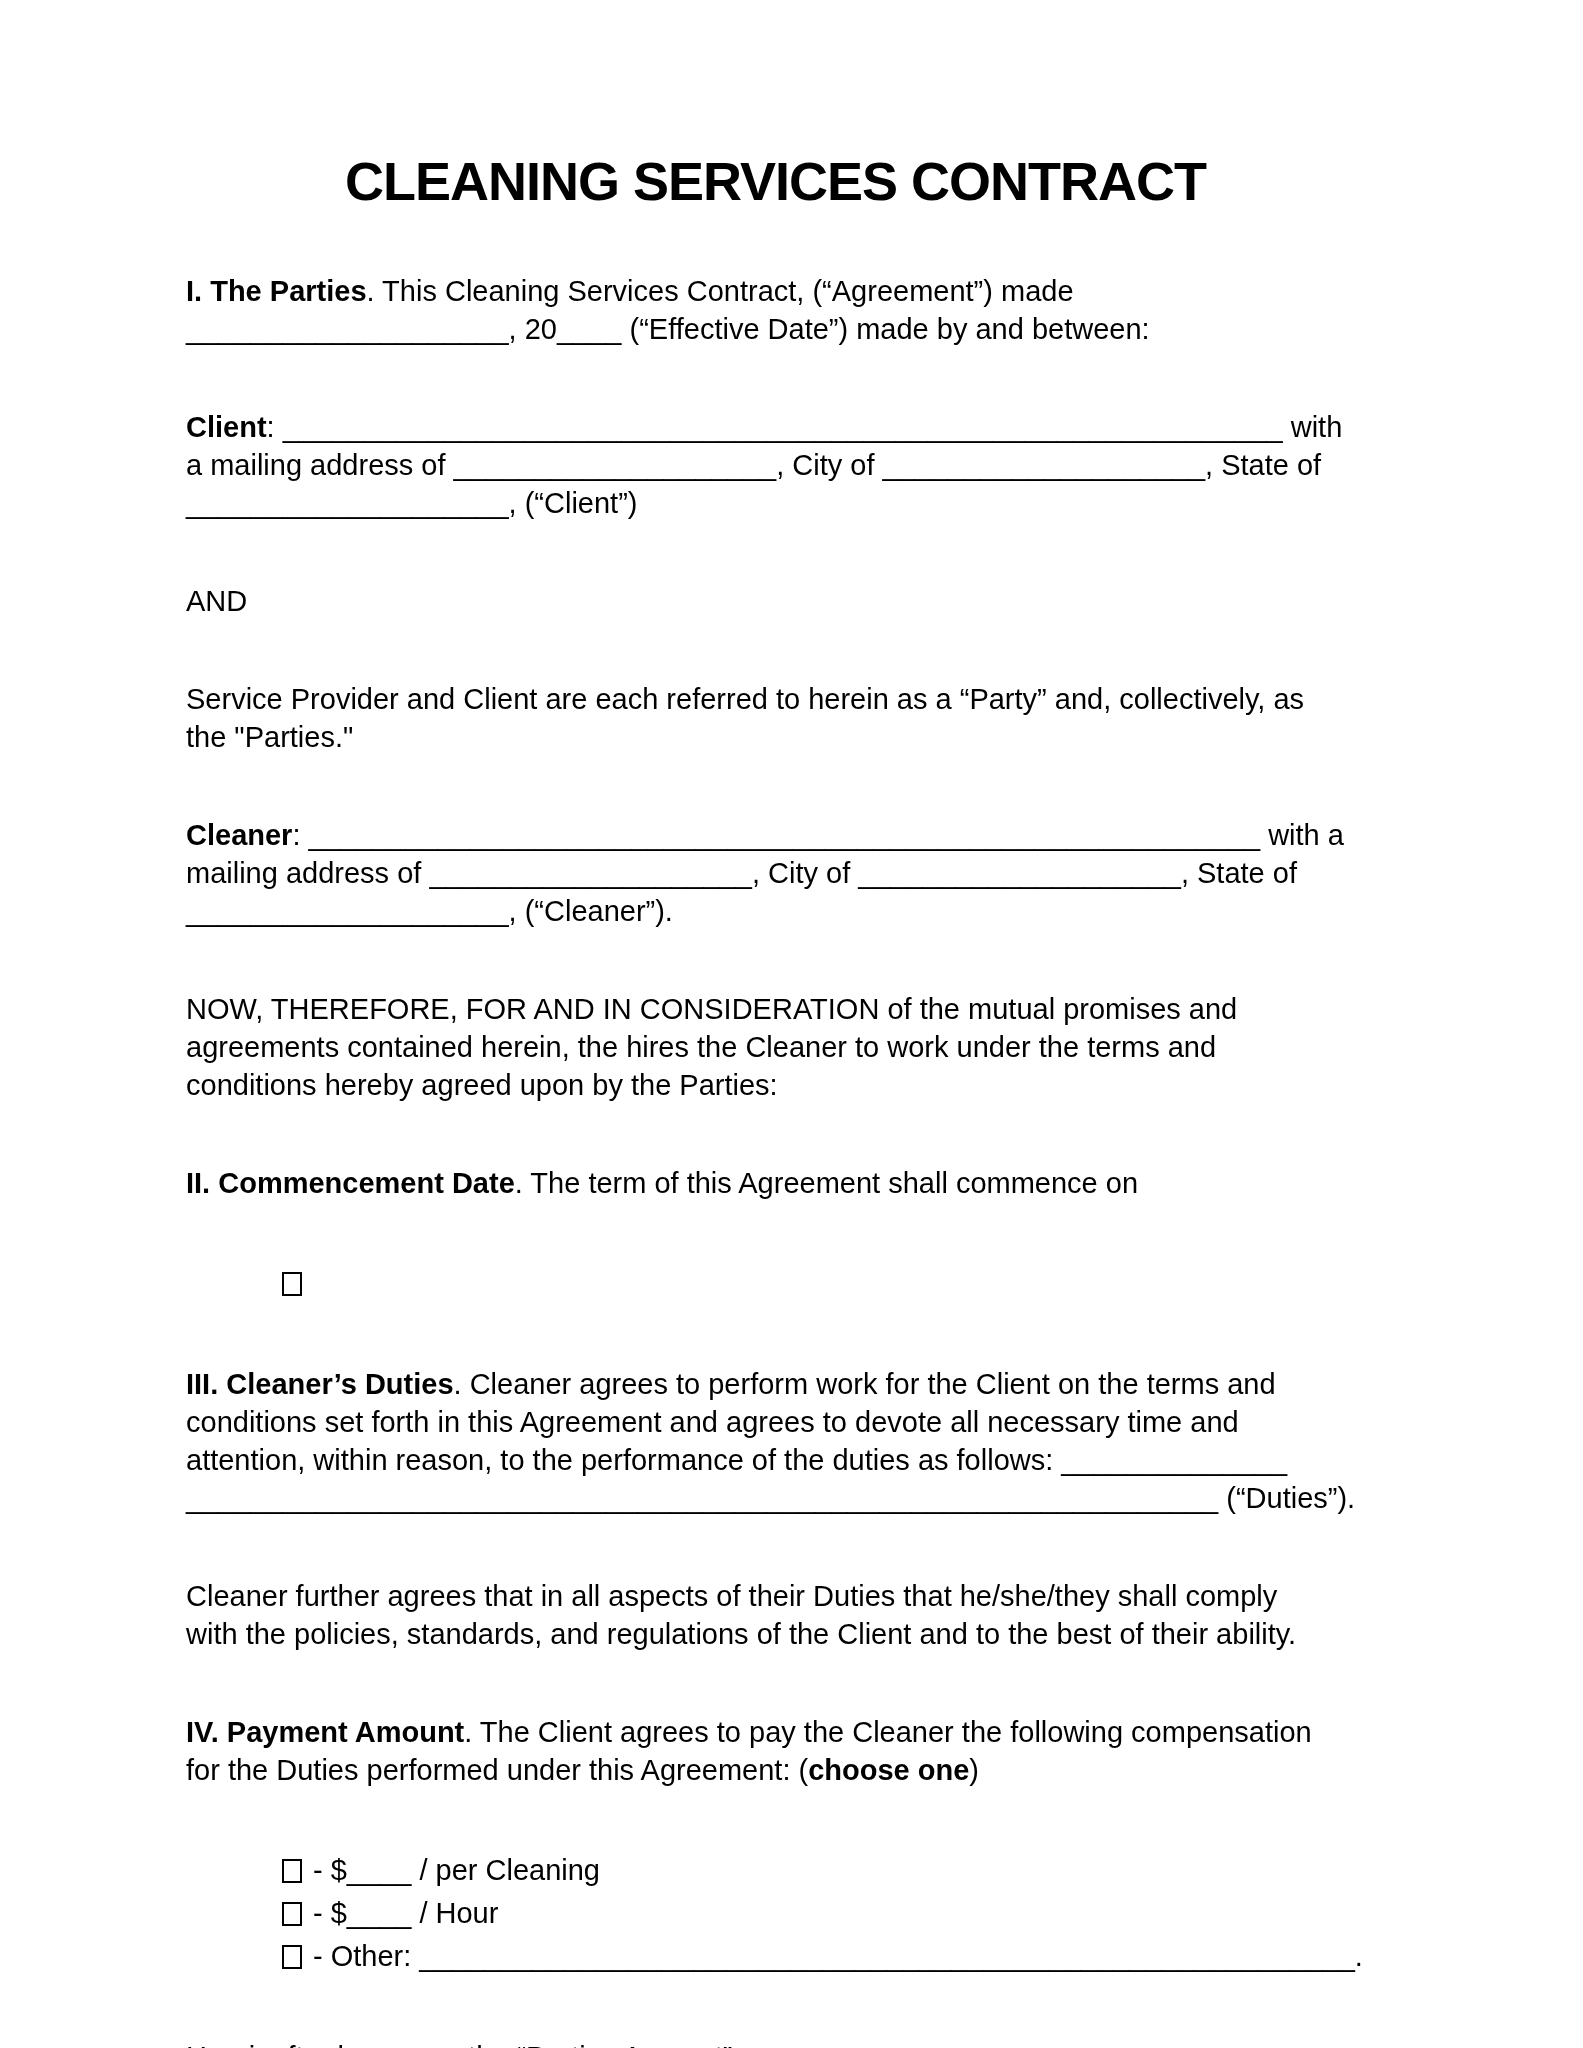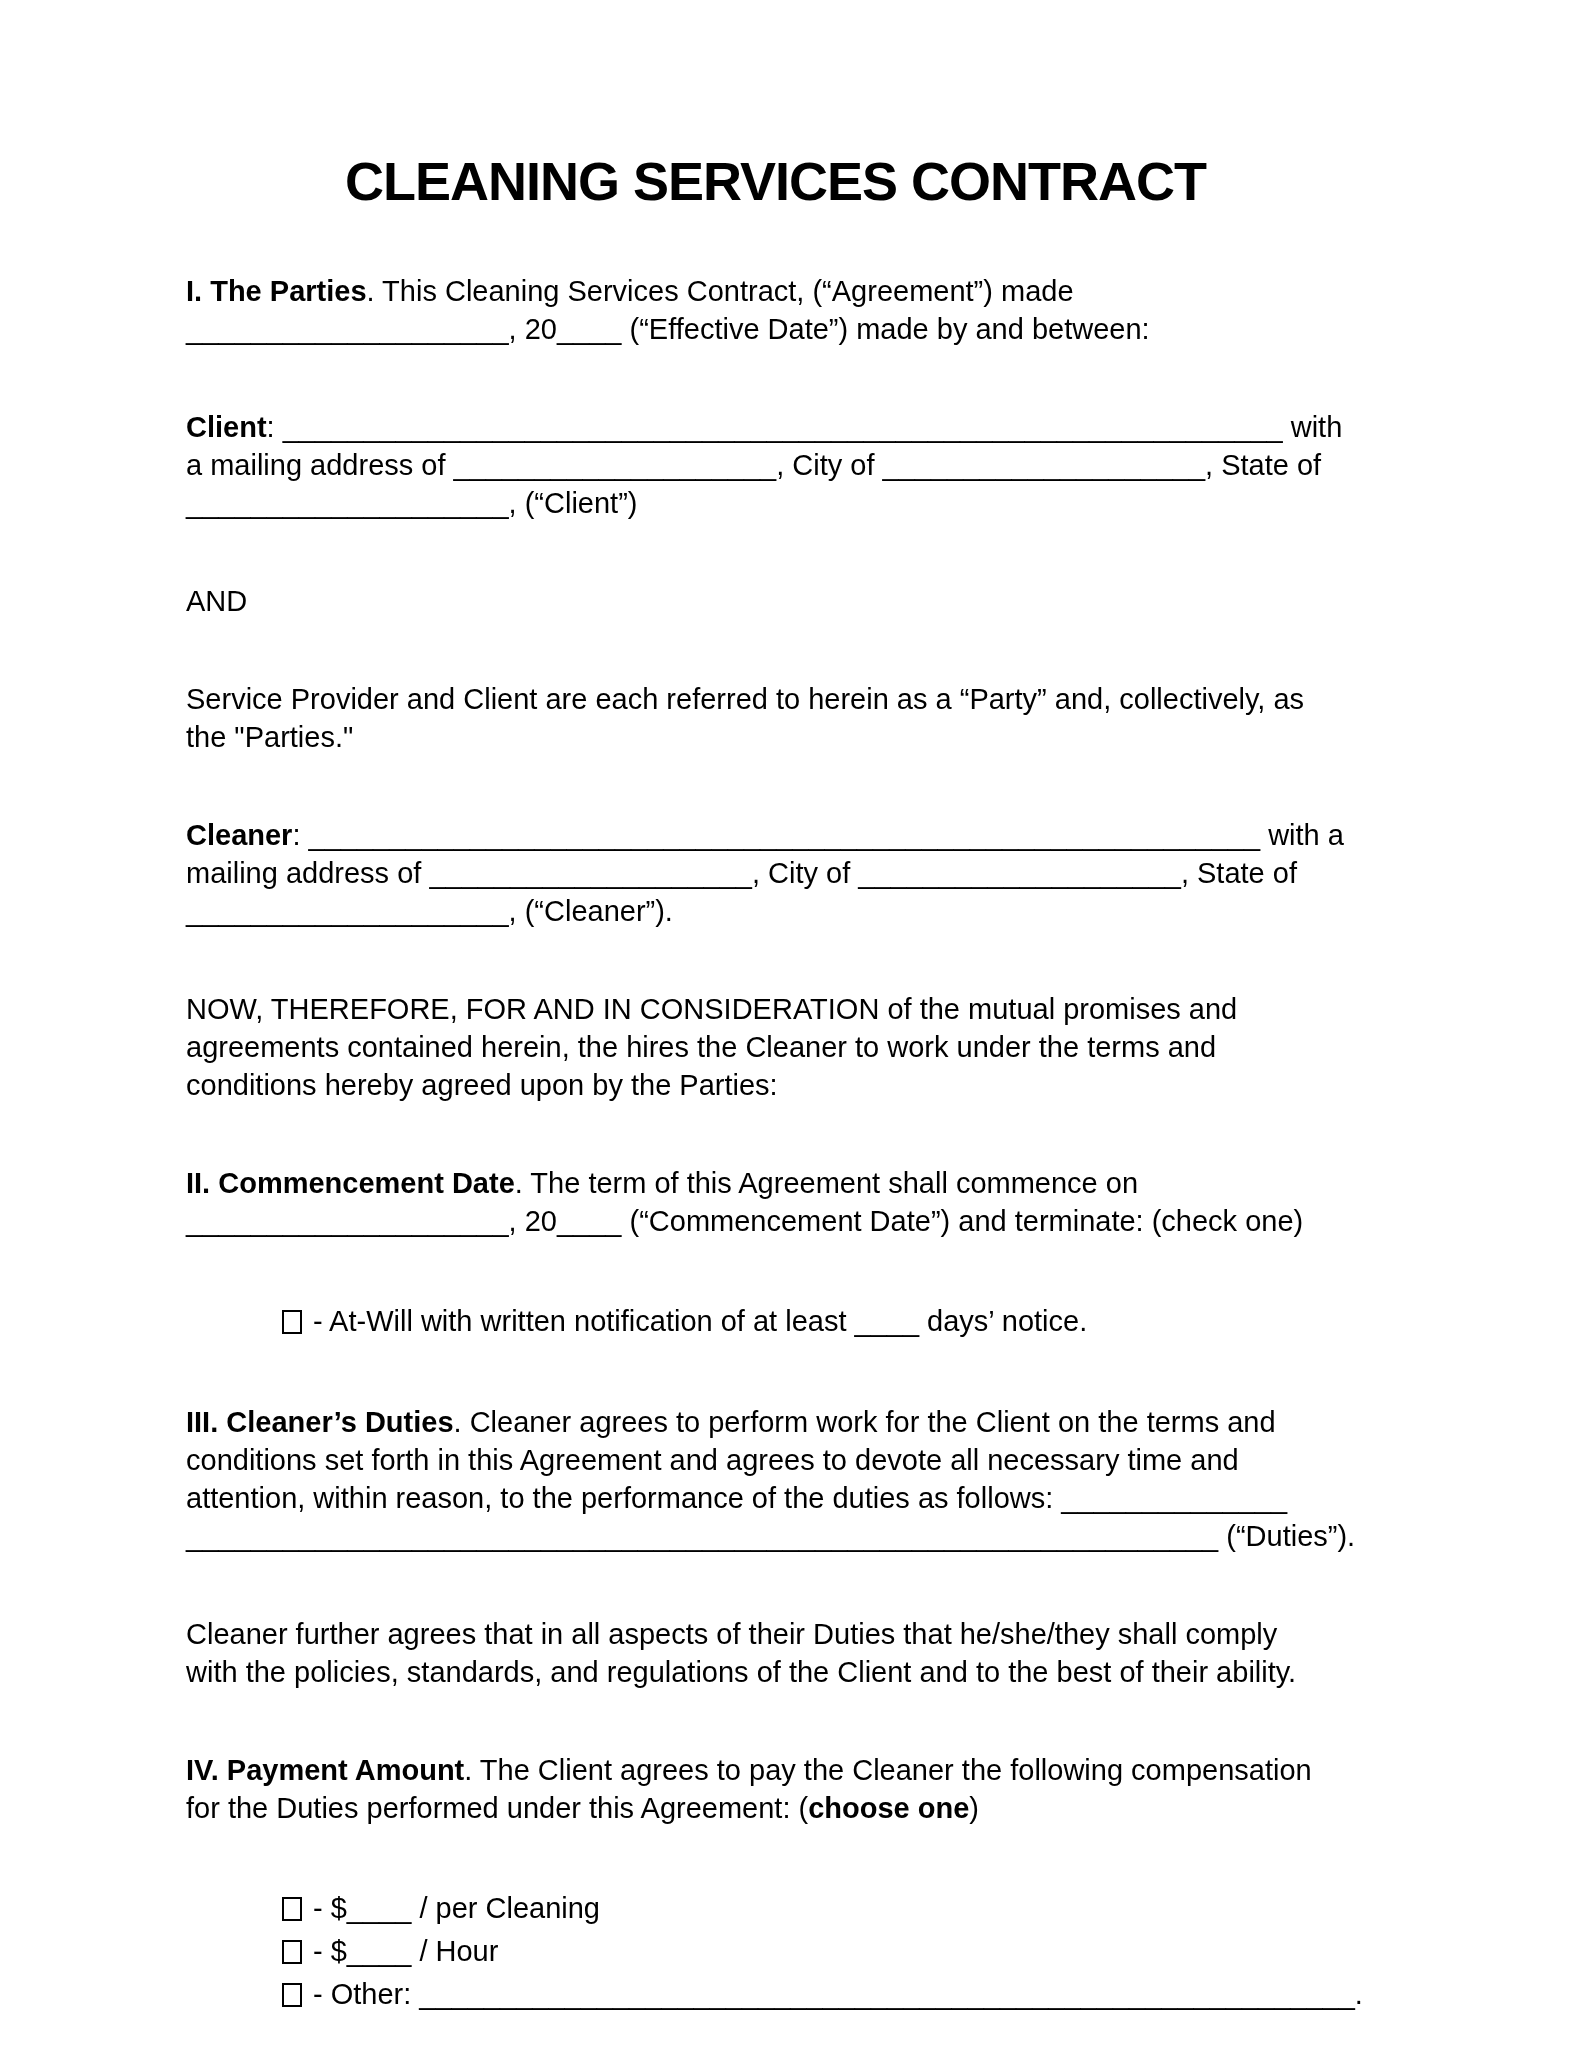--- a/index.html
+++ b/index.html
@@ -64,24 +64,24 @@
   <p class="block"><span class="b">Client</span><span>: ______________________________________________________________ with</span><br><span>a mailing address of ____________________, City of ____________________, State of</span><br><span>____________________, (“Client”)</span></p>
 
   <p class="block">AND</p>
 
   <p class="block"><span>Service Provider and Client are each referred to herein as a “Party” and, collectively, as</span><br><span>the "Parties."</span></p>
 
   <p class="block"><span class="b">Cleaner</span><span>: ___________________________________________________________ with a</span><br><span>mailing address of ____________________, City of ____________________, State of</span><br><span>____________________, (“Cleaner”).</span></p>
 
   <p class="block"><span>NOW, THEREFORE, FOR AND IN CONSIDERATION of the mutual promises and</span><br><span>agreements contained herein, the hires the Cleaner to work under the terms and</span><br><span>conditions hereby agreed upon by the Parties:</span></p>
 
-  <p class="block"><span class="b">II. Commencement Date</span><span>. The term of this Agreement shall commence on</span><br><span>____________________, 20____ (“Commencement Date”) and terminate: (check one)</span></p>
+  <p class="block"><span class="b">II. Commencement Date</span><span>. The term of this Agreement shall commence on</span><br></p>
 
   <div class="options">
-    <div class="opt"><span class="cb"></span><span>- At-Will with written notification of at least ____ days’ notice.</span></div>
+    <div class="opt"><span class="cb"></span></div>
   </div>
 
   <p class="block"><span class="b">III. Cleaner’s Duties</span><span>. Cleaner agrees to perform work for the Client on the terms and</span><br><span>conditions set forth in this Agreement and agrees to devote all necessary time and</span><br><span>attention, within reason, to the performance of the duties as follows: ______________</span><br><span>________________________________________________________________ (“Duties”).</span></p>
 
   <p class="block"><span>Cleaner further agrees that in all aspects of their Duties that he/she/they shall comply</span><br><span>with the policies, standards, and regulations of the Client and to the best of their ability.</span></p>
 
   <p class="block"><span class="b">IV. Payment Amount</span><span>. The Client agrees to pay the Cleaner the following compensation</span><br><span>for the Duties performed under this Agreement: (</span><span class="b">choose one</span><span>)</span></p>
 
   <div class="options">
     <div class="opt"><span class="cb"></span><span>- $____ / per Cleaning</span></div>

